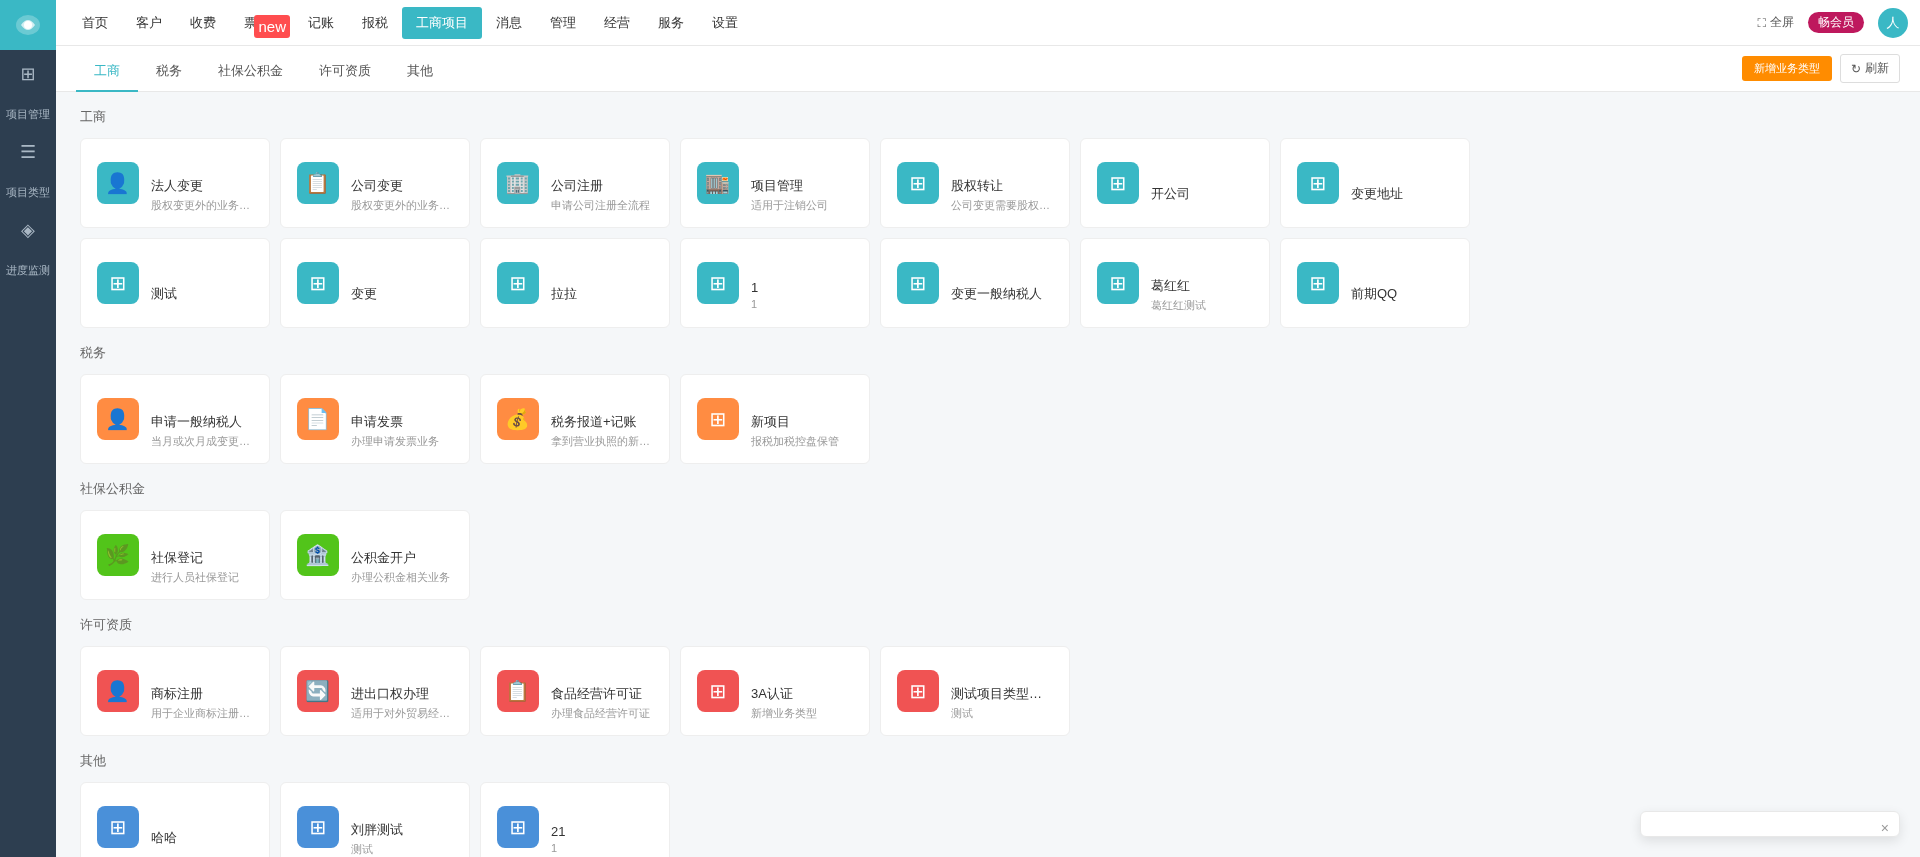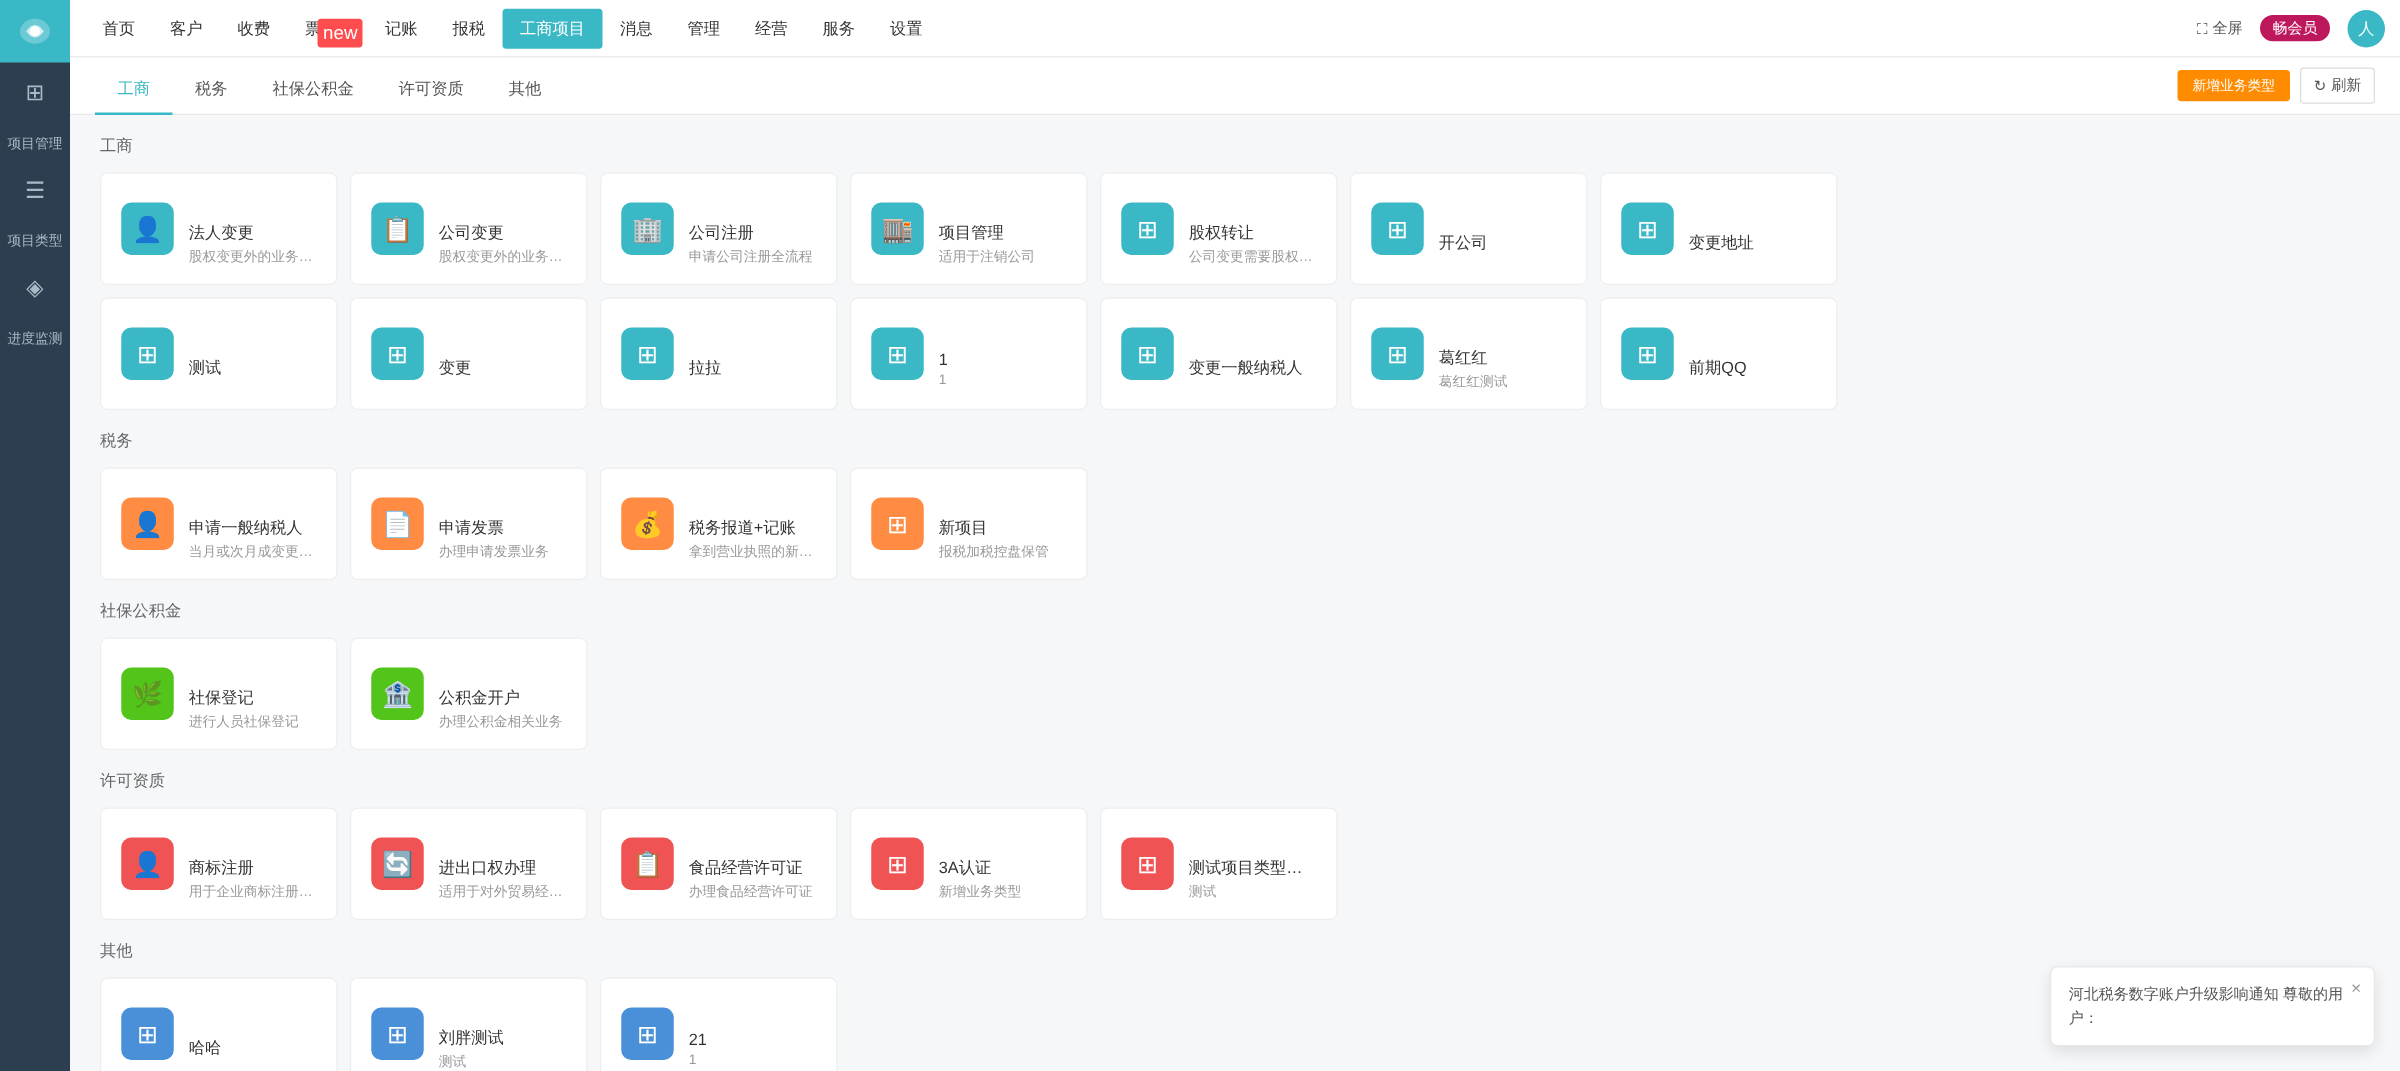--- a/index.html
+++ b/index.html
@@ -543,14 +543,13 @@
           </div>
         </div>
       </div>
 
     </div>
   </div>
 </div>
 
 <div class="notification-popup">
   <div class="notification-close">×</div>
-  <div class="notification-text">河北税务数字账户升级影响通知  尊敬的用户：</div>
 </div>
 
 </body></html>

